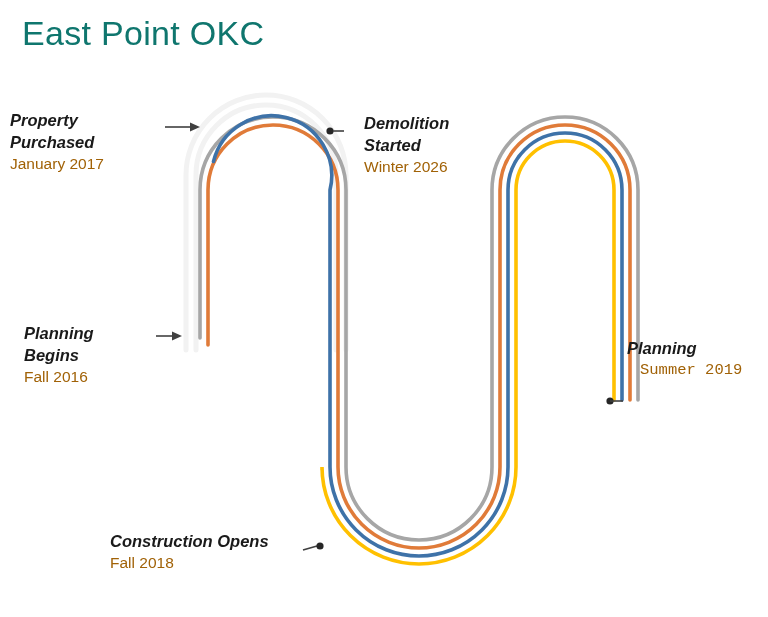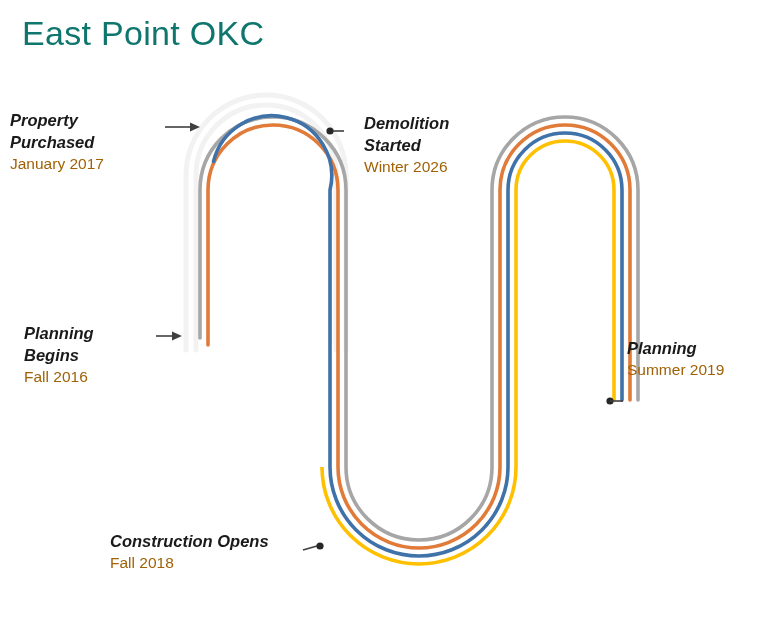--- a/index.html
+++ b/index.html
@@ -63,21 +63,21 @@
   .lg-right { text-align: left; }
   .lg-left  { text-align: left; }
 
   
   #label-property-purchased { left: 10px;  top: 110px; width: 160px; }
   #label-planning-begins    { left: 24px;  top: 323px; width: 152px; }
   #label-demolition-started { left: 364px; top: 113px; width: 200px; }
   #label-construction-begins{ left: 110px; top: 531px; width: 195px; }
   #label-project-opens      { left: 627px; top: 338px; width: 130px; }
 
-  #label-project-opens .label-date { margin-left: 0px; }
+  #label-project-opens .label-date { margin-left: 13px; font-family: Liberation Mono, monospace; }
 </style>
 </head>
 <body>
 
 <div id="slide">
 
   <div id="page-title">East Point OKC</div>
 
   <svg id="timeline-svg" viewBox="0 0 768 617" xmlns="http://www.w3.org/2000/svg">
 

